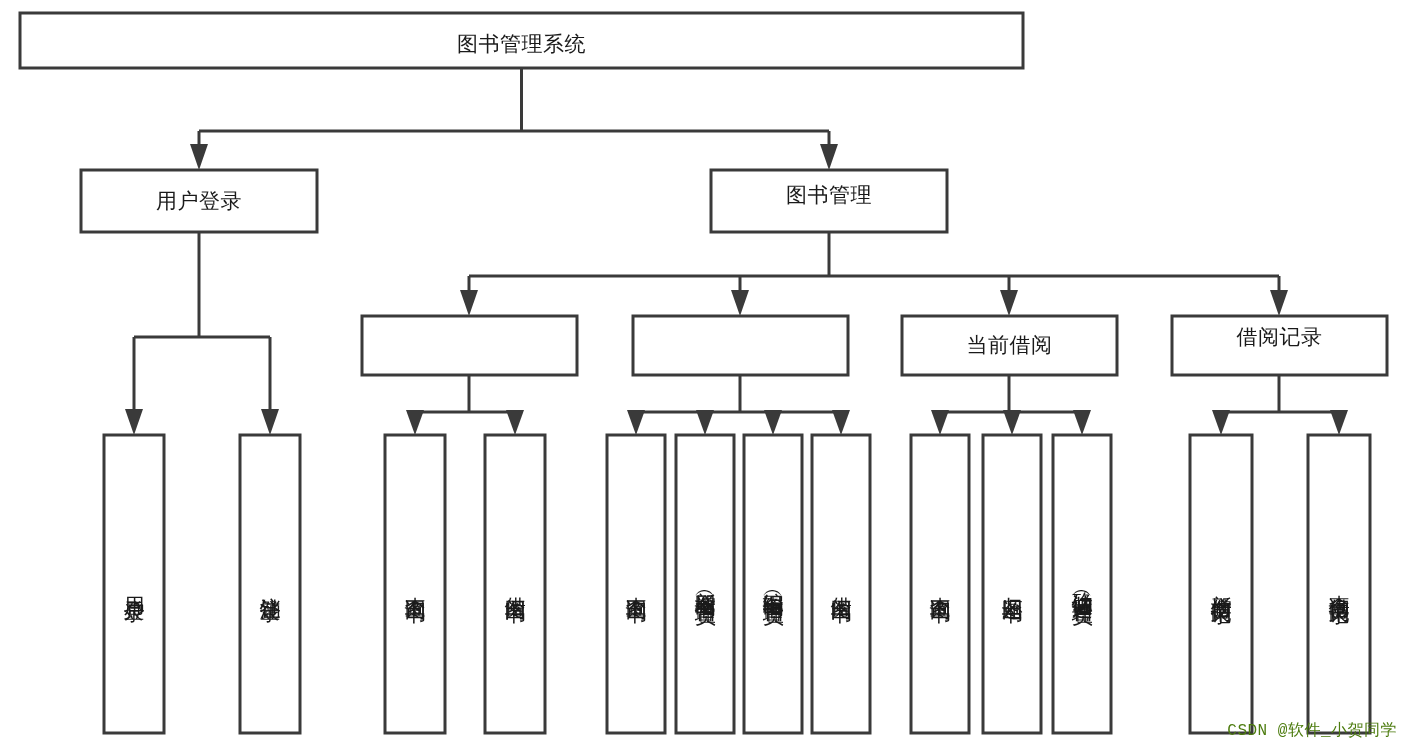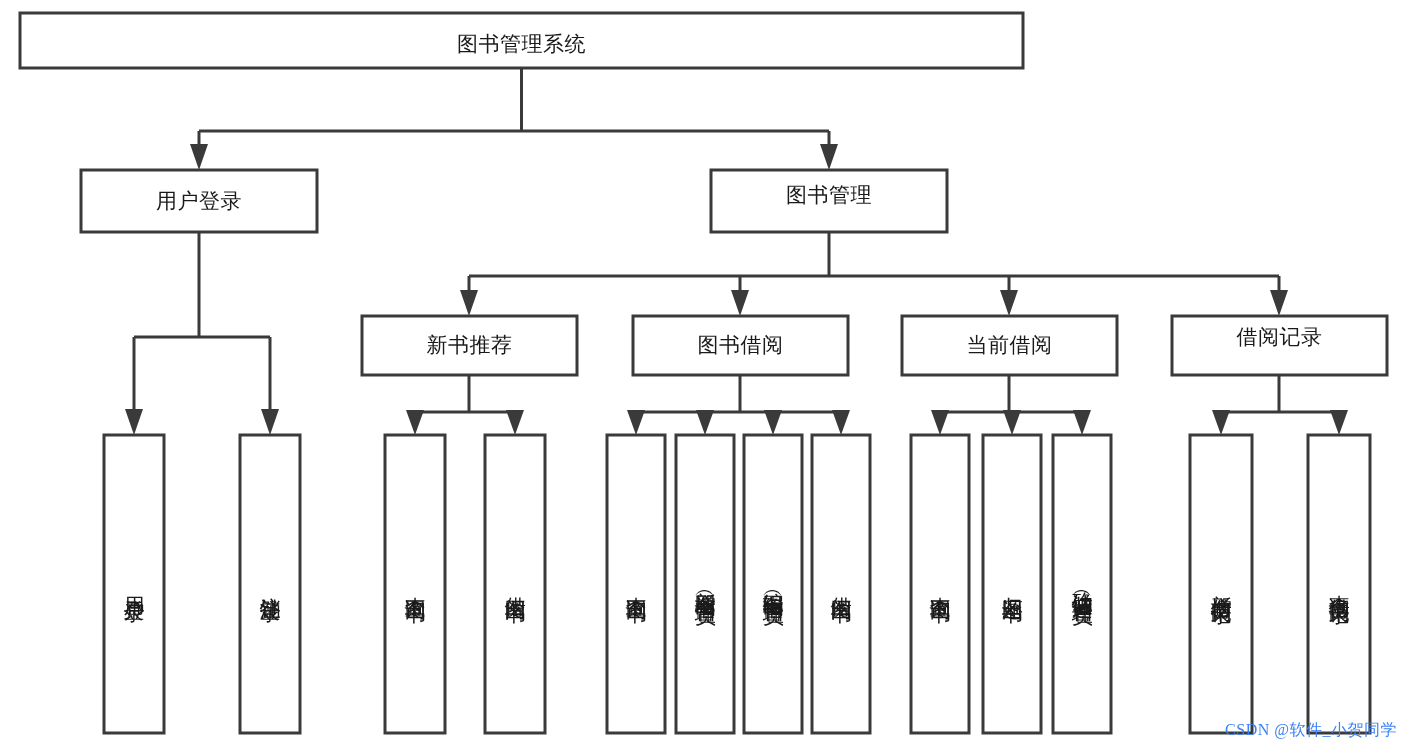--- a/index.html
+++ b/index.html
@@ -63,22 +63,22 @@
     text-orientation: upright;
     font-size: 21px;
     line-height: 1.35;
     letter-spacing: 2px;
   }
   #watermark {
     position: absolute;
     right: 8px;
     bottom: 6px;
     font-size: 16px;
-    color: #3b82f6;
-    font-family: Liberation Serif, serif;
+    color: #4d7c0f;
+    font-family: Liberation Mono, monospace;
     letter-spacing: 0.5px;
     white-space: nowrap;
   }
 </style>
 </head>
 <body>
 
 <div id="diagram-root">
 
   <svg class="canvas" viewBox="0 0 1405 747">
@@ -183,22 +183,20 @@
     <rect class="node-box" x="1053" y="435" width="58" height="298"></rect>
     <rect class="node-box" x="1190" y="435" width="62" height="298"></rect>
     <rect class="node-box" x="1308" y="435" width="62" height="298"></rect>
   </svg>
 
   <div class="node-label horizontal" style="left:20px; top:13px; width:1003px; height:63px;">图书管理系统</div>
 
   <div class="node-label horizontal" style="left:81px; top:170px; width:236px; height:62px;">用户登录</div>
   <div class="node-label horizontal" style="left:711px; top:170px; width:236px; height:50px;">图书管理</div>
 
-  <div class="node-label horizontal" style="left:362px; top:316px; width:215px; height:59px;">新书推荐</div>
-  <div class="node-label horizontal" style="left:633px; top:316px; width:215px; height:59px;">图书借阅</div>
   <div class="node-label horizontal" style="left:902px; top:316px; width:215px; height:59px;border-radius:20px;">当前借阅</div>
   <div class="node-label horizontal" style="left:1172px; top:316px; width:215px; height:42px;">借阅记录</div>
 
   <div class="node-label vertical" style="left:104px; top:435px; width:60px; height:298px;">用户登录</div>
   <div class="node-label vertical" style="left:240px; top:435px; width:60px; height:298px;">注销登录</div>
   <div class="node-label vertical" style="left:385px; top:435px; width:60px; height:298px;">查询图书</div>
   <div class="node-label vertical" style="left:485px; top:435px; width:60px; height:298px;">借阅图书</div>
   <div class="node-label vertical" style="left:607px; top:435px; width:58px; height:298px;">查询图书</div>
   <div class="node-label vertical" style="left:676px; top:435px; width:58px; height:298px;">新增图书（管理员）</div>
   <div class="node-label vertical" style="left:744px; top:435px; width:58px; height:298px;">编辑图书（管理员）</div>

